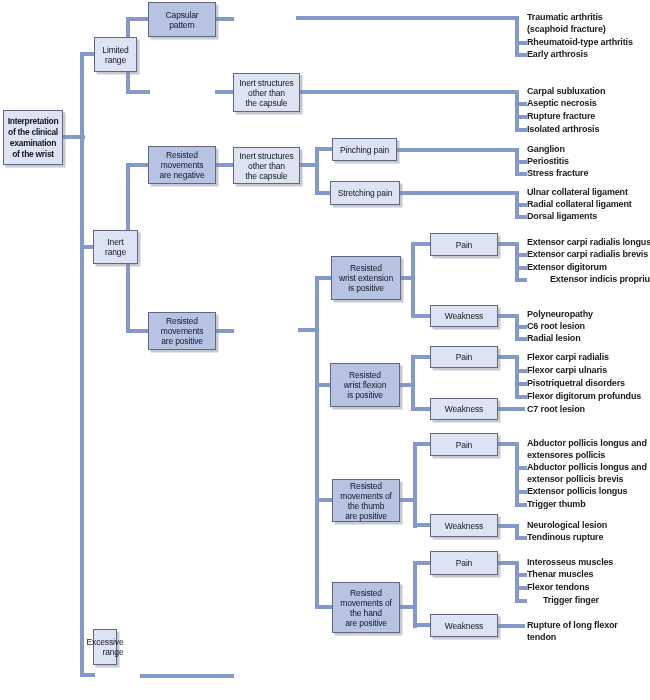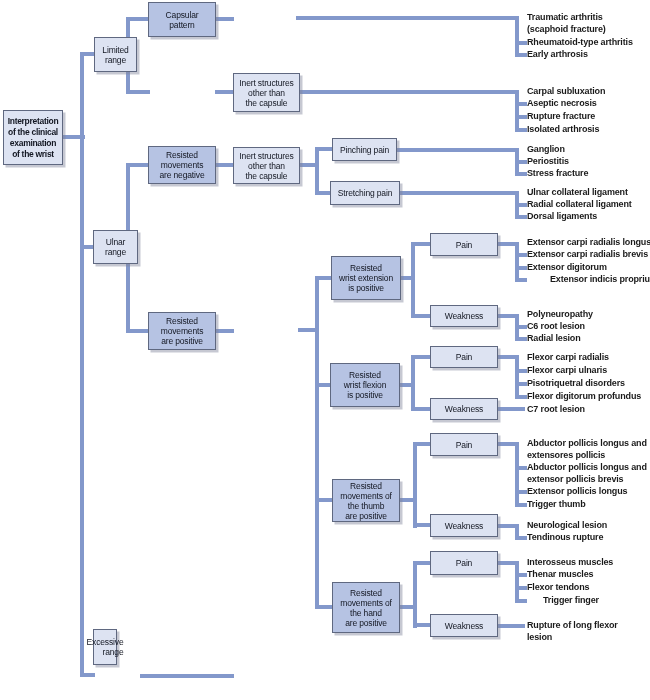--- a/index.html
+++ b/index.html
@@ -132,21 +132,21 @@
         <div>Pinching pain</div>
       </div>
     </div>
     <div class="box light" style="left: 330px; top: 181px; width: 70px; height: 24px;">
       <div>
         <div>Stretching pain</div>
       </div>
     </div>
     <div class="box light" style="left: 93px; top: 230px; width: 45px; height: 34px;">
       <div>
-        <div>Ulnar</div>
+        <div>Inert</div>
         <div>range</div>
       </div>
     </div>
     <div class="box dark" style="left: 148px; top: 312px; width: 68px; height: 38px;">
       <div>
         <div>Resisted</div>
         <div>movements</div>
         <div>are positive</div>
       </div>
     </div>
@@ -363,15 +363,15 @@
       <div>Thenar muscles</div>
     </div>
     <div class="leaf" style="top: 582.25px;">
       <div>Flexor tendons</div>
     </div>
     <div class="leaf" style="top: 595.25px; margin-left: 16px;">
       <div>Trigger finger</div>
     </div>
     <div class="leaf" style="top: 620.25px;">
       <div>Rupture of long flexor</div>
-      <div>lesion</div>
+      <div>tendon</div>
     </div>
   </div>
 
 </body></html>

